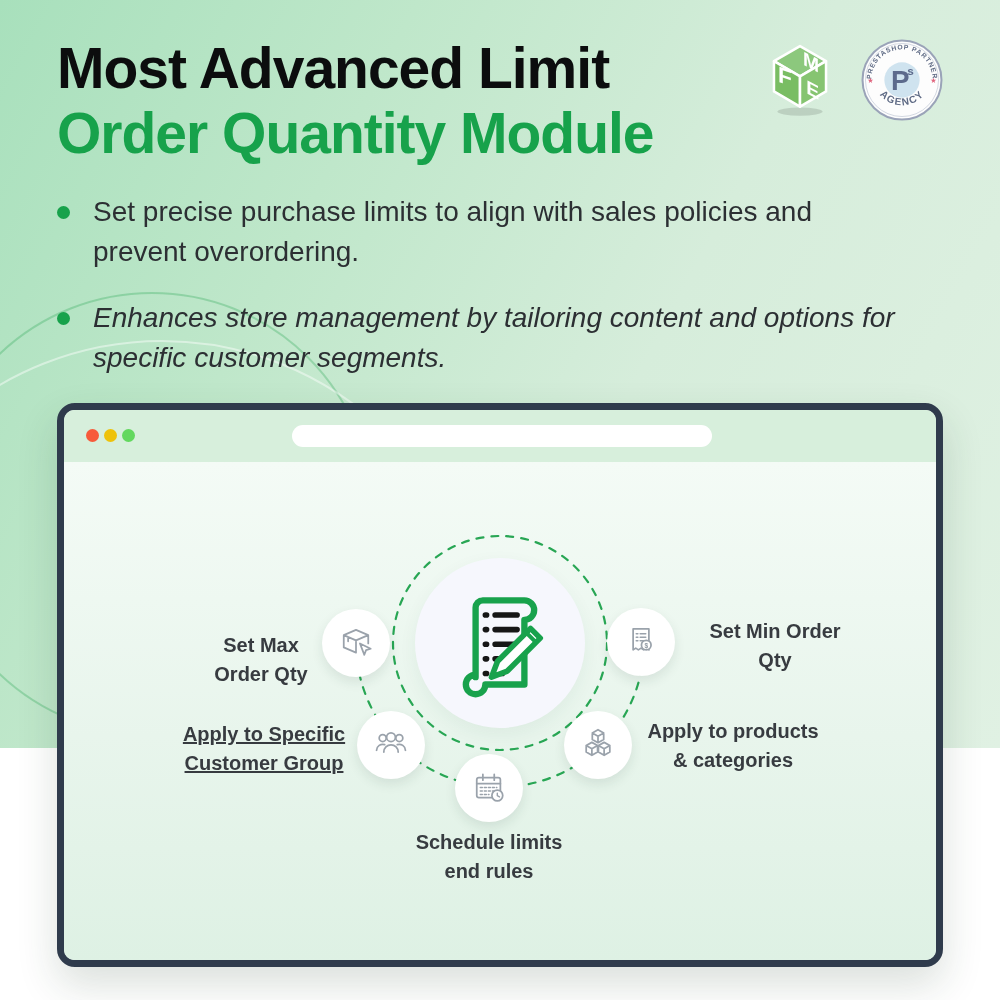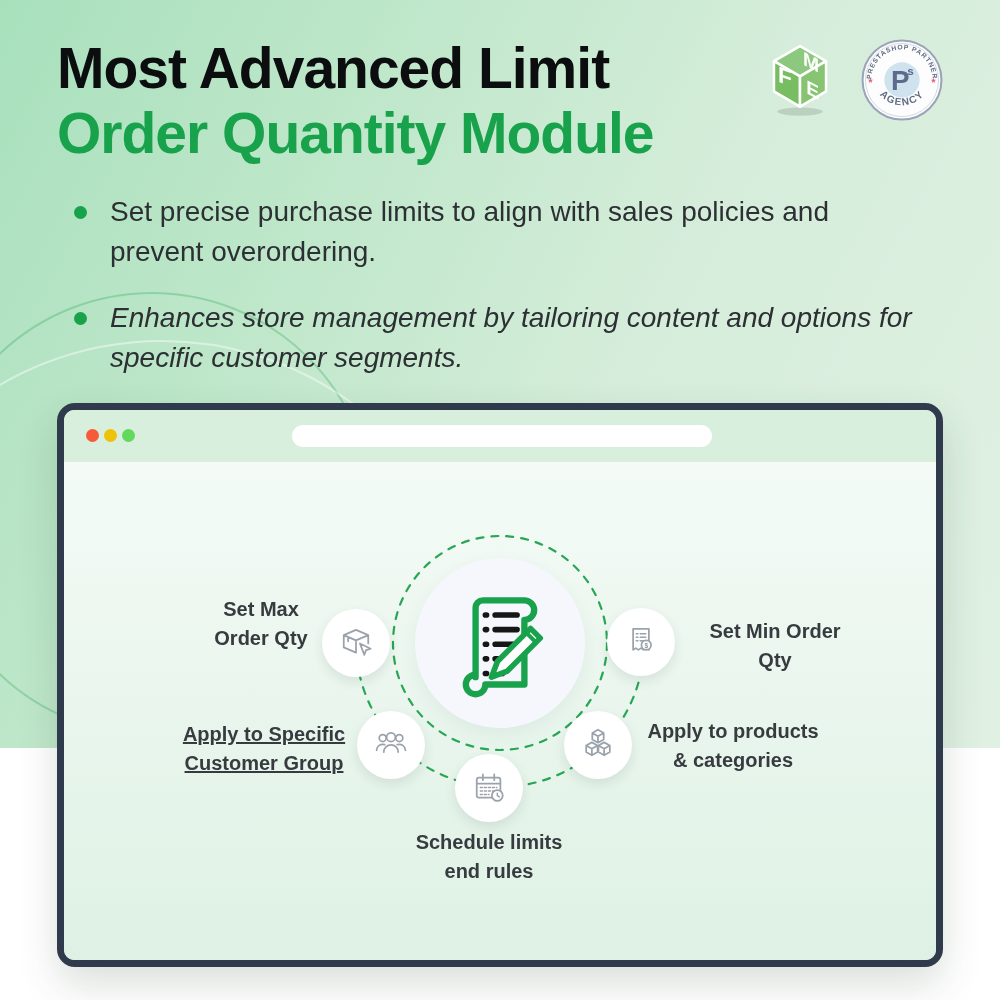--- a/index.html
+++ b/index.html
@@ -7,21 +7,21 @@
   .stage{position:relative;width:1000px;height:748px;
     background:linear-gradient(118deg,#a8e0bc 0%,#bfe7ca 30%,#d6eddb 60%,#e0f1e3 100%);}
   .abs{position:absolute;}
   
   .ring{border-radius:50%;pointer-events:none;}
   .ring1{left:-70px;top:292px;width:440px;height:440px;border:2px solid rgba(39,166,83,.30);}
   .ring2{left:-160px;top:340px;width:640px;height:640px;border:2px solid rgba(255,255,255,.45);}
   
   .title{left:57px;top:36px;font-weight:800;font-size:57px;line-height:65px;letter-spacing:-1px;color:var(--title-black,#0c0d0e);}
   .title .l2{color:var(--brand-green,#17a24b);}
-  .bullets{left:74px;top:192px;width:880px;}
+  .bullets{left:57px;top:192px;width:880px;}
   .bullet{display:flex;gap:23px;margin-bottom:26px;color:var(--text-dark,#2c2f33);font-size:28px;line-height:40px;}
   .bullet .dot{flex:0 0 13px;width:13px;height:13px;border-radius:50%;background:var(--brand-green,#17a24b);margin-top:14px;}
   .bullet.b1 .txt{max-width:768px;}
   .bullet.b2 .txt{max-width:852px;font-style:italic;}
   
   .fme-logo{left:758px;top:36px;}
   .ps-badge{left:860px;top:38px;}
   
   .window{left:57px;top:403px;width:886px;height:564px;background:#eef8f1;border:7px solid var(--window-border,#2f3b4c);
     border-radius:18px;box-sizing:border-box;box-shadow:0 18px 40px rgba(30,60,40,.16);}
@@ -130,21 +130,21 @@
       </g>
     </svg>
   </div>
 
   <div class="abs sat" style="left:322px;top:609px;">
     <svg width="42" height="42" viewBox="0 0 48 48">
       <path d="M10 15 L24 9 L38 15 L24 21 Z M10 15 V29 L24 35 V21 M38 15 V24.5 M15 17 V22"></path>
       <path d="M28.5 24.5 L33.5 37.5 L35.5 32.2 L40.8 30.6 Z" fill="#fff"></path>
     </svg>
   </div>
-  <div class="abs feat-label" style="left:166px;top:595px;width:190px;">Set Max
+  <div class="abs feat-label" style="left:166px;top:631px;width:190px;">Set Max
 Order Qty</div>
 
   <div class="abs sat" style="left:607px;top:608px;">
     <svg width="42" height="42" viewBox="0 0 48 48">
       <path d="M15 9 H33 V33 l-3 -2 -3 2 -3 -2 -3 2 -3 -2 -3 2 Z"></path>
       <path d="M18.5 14.5 h2 M23 14.5 h6.5 M18.5 18.5 h2 M23 18.5 h6.5 M18.5 22.5 h2 M23 22.5 h4.5" stroke-width="1.6"></path>
       <circle cx="30" cy="27.5" r="5.5" fill="#fff"></circle>
       <text x="30" y="30.4" text-anchor="middle" font-size="7.5" font-weight="700" fill="#8f98a2" stroke="none">$</text>
     </svg>
   </div>

